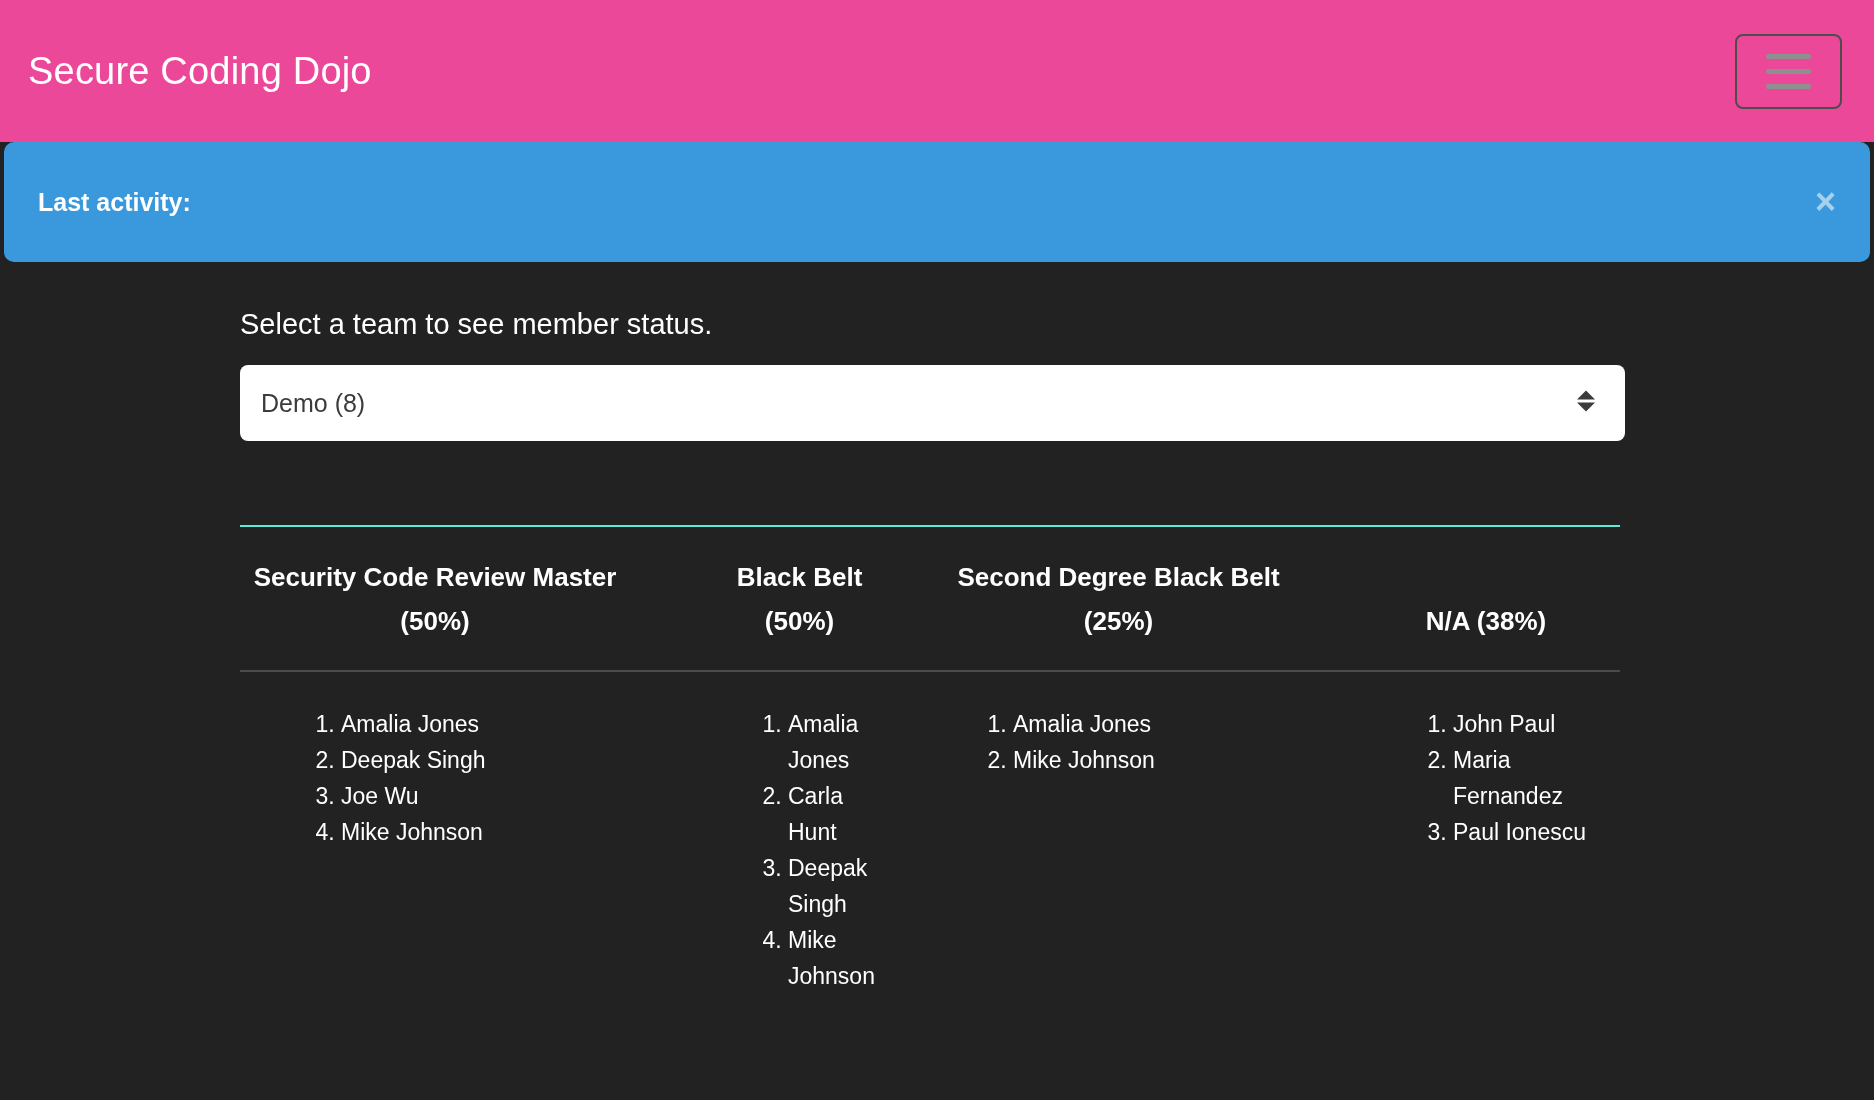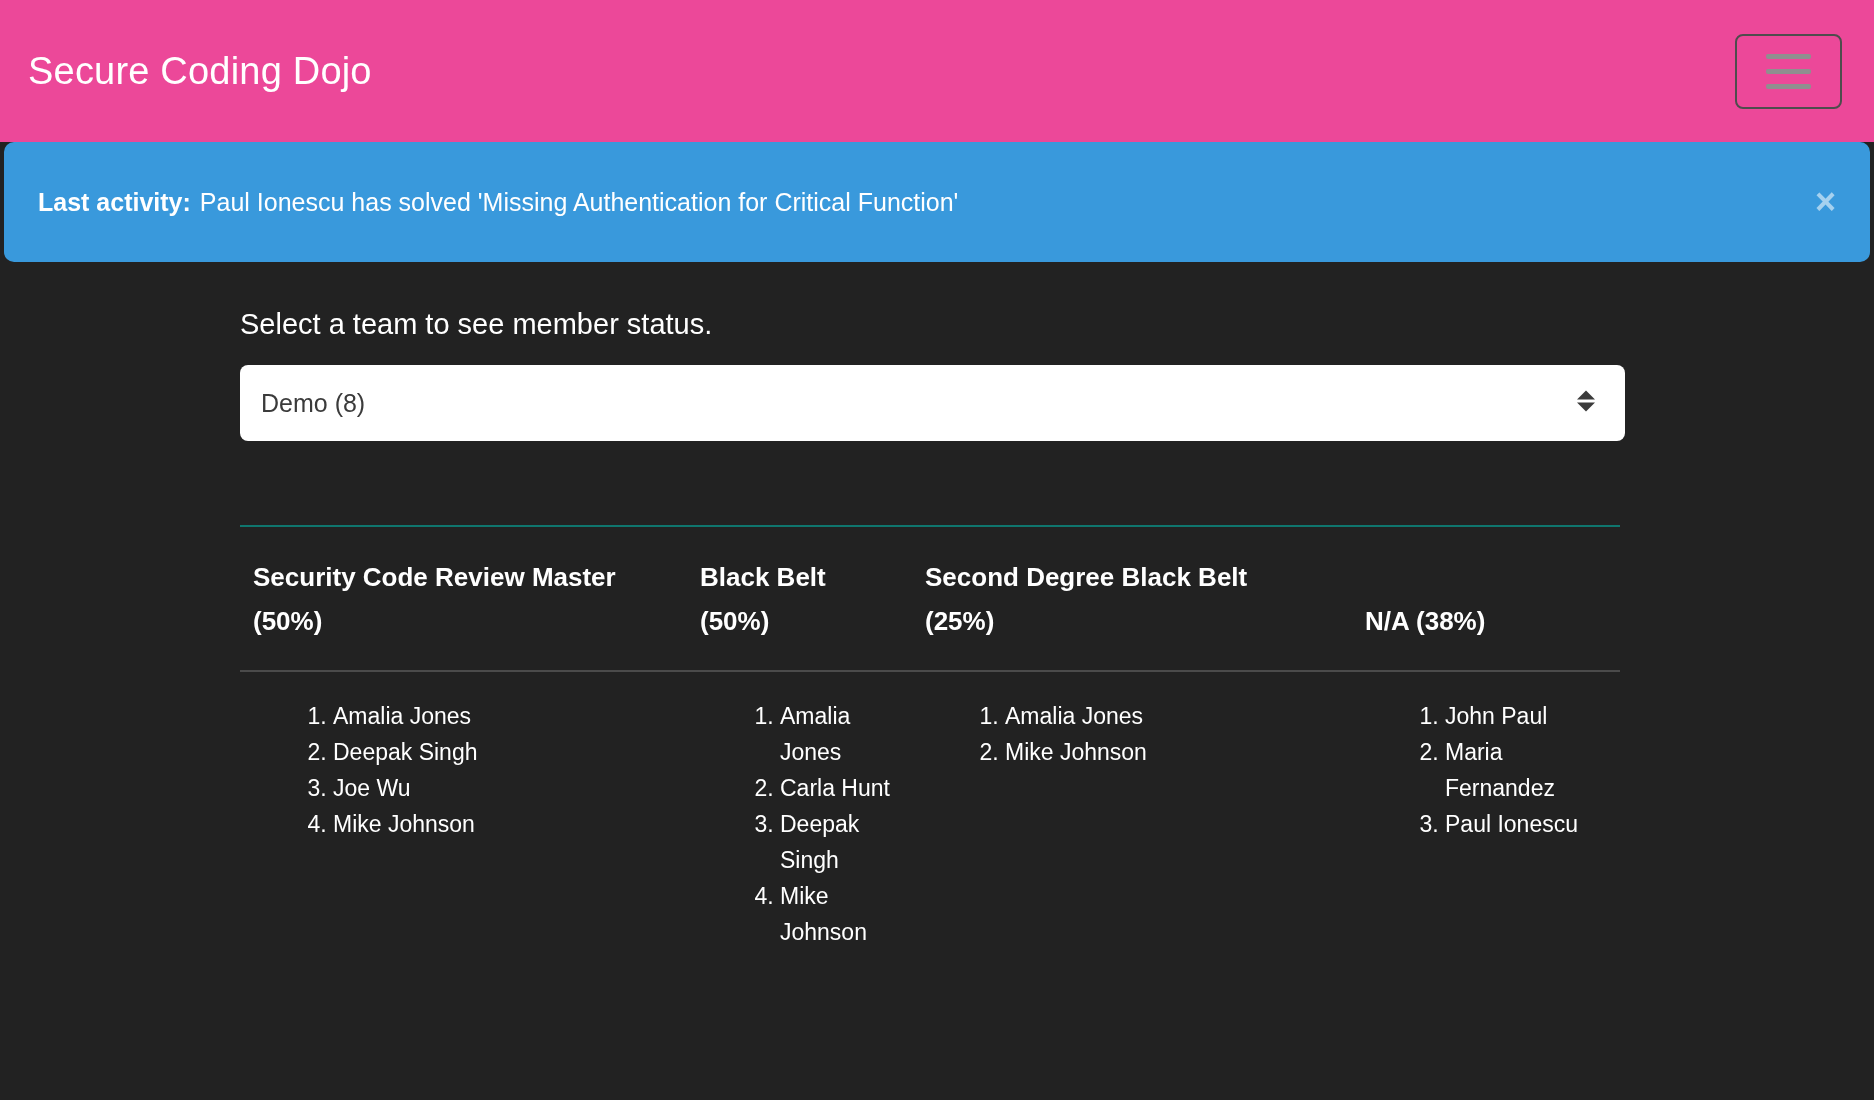--- a/index.html
+++ b/index.html
@@ -131,59 +131,58 @@
     margin-top: 88px;
     width: 1380px;
     border-collapse: collapse;
     table-layout: fixed;
   }
   .status-table col.c1 { width: 447px; }
   .status-table col.c2 { width: 225px; }
   .status-table col.c3 { width: 440px; }
   .status-table col.c4 { width: 268px; }
   .status-table th {
-    text-align: left;
+    text-align: center;
     vertical-align: bottom;
     font-size: 26px;
     font-weight: 700;
     line-height: 44px;
     padding: 28px 13px 27px 13px;
-    border-top: 2px solid #0f766e;
+    border-top: 2px solid #5eead4;
     border-bottom: 2px solid #4b4b4b;
   }
   .status-table th:nth-child(1) { padding-right: 70px; }
   .status-table th:nth-child(3) { padding-right: 40px; }
   .status-table td {
     vertical-align: top;
     padding: 26px 13px 40px 13px;
     font-size: 23px;
   }
   .status-table ol {
-    margin: 0;
+    margin: 8px;
     padding-left: 80px;
   }
   .status-table li {
     line-height: 36px;
   }
 </style>
 </head>
 <body>
 
 <header class="app-header">
   <div class="app-title">Secure Coding Dojo</div>
   <button class="menu-btn">
     <span class="bar"></span>
     <span class="bar"></span>
     <span class="bar"></span>
   </button>
 </header>
 
 <div class="alert">
   <strong>Last activity:</strong>
-  <span class="alert-msg">Paul Ionescu has solved 'Missing Authentication for Critical Function'</span>
   <button class="close-btn">×</button>
 </div>
 
 <main>
   <div class="container">
     <p class="select-label">Select a team to see member status.</p>
 
     <div class="select-wrap">
       <select class="team-select">
         <option>Demo (8)</option>

